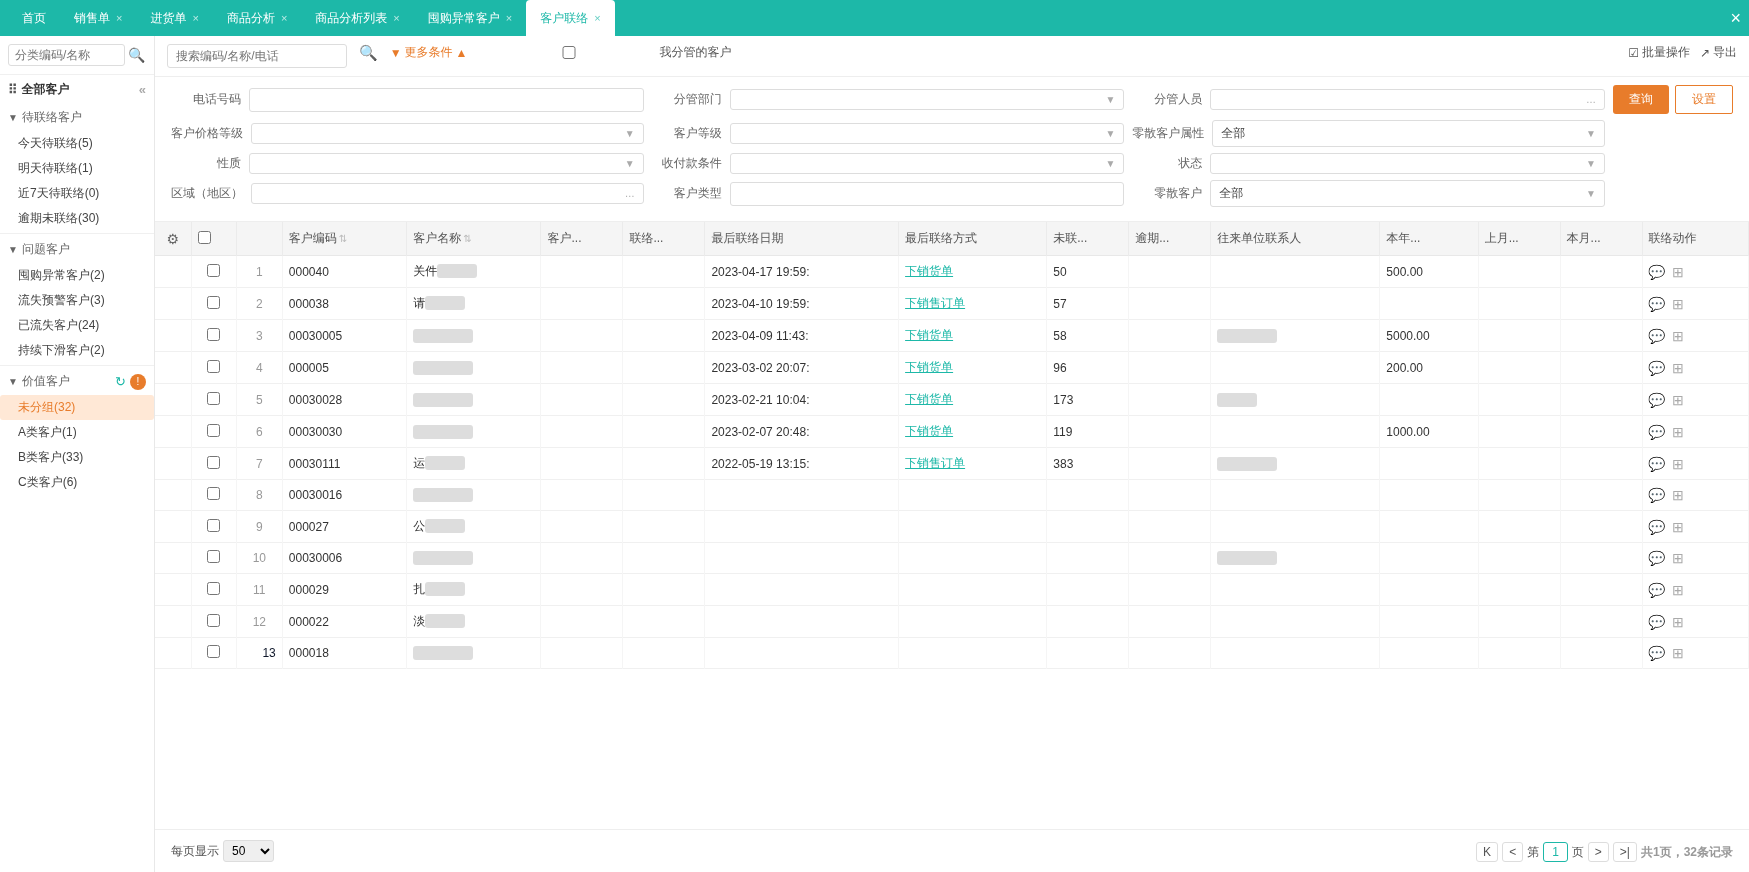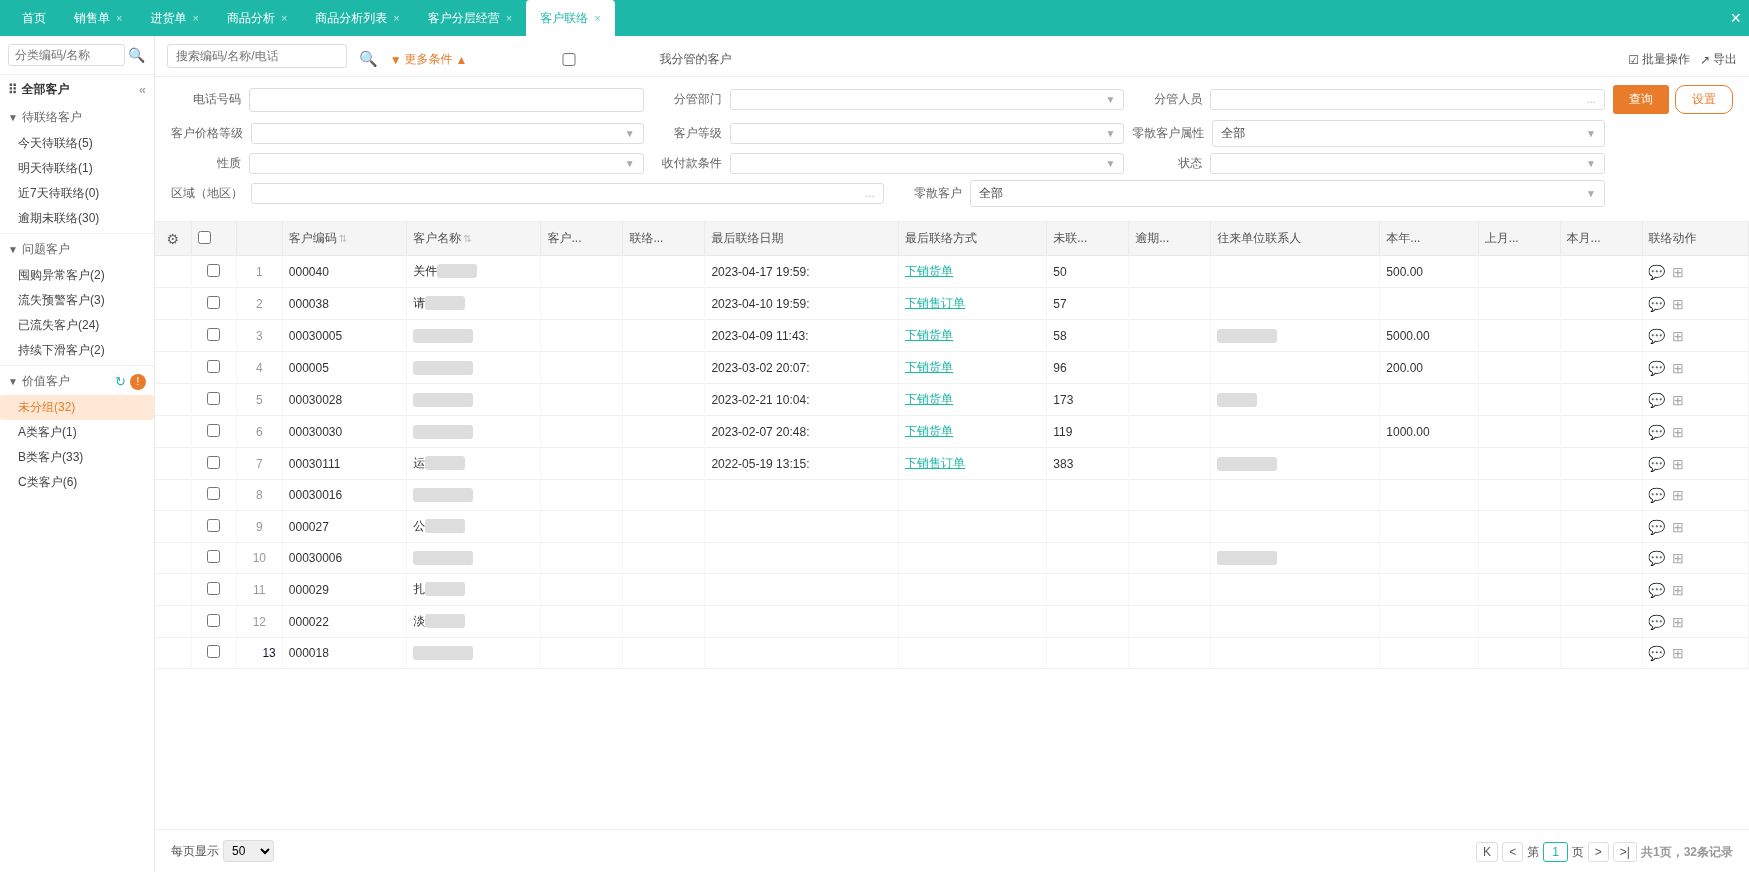--- a/index.html
+++ b/index.html
@@ -133,21 +133,21 @@
       display: flex;
       flex-direction: column;
       overflow: hidden;
     }
 
     
     .filter-bar {
       background: #fff;
       padding: 8px 12px;
       display: flex;
-      align-items: flex-end;
+      align-items: flex-start;
       gap: 12px;
       border-bottom: 1px solid #eee;
     }
     .filter-bar input {
       border: 1px solid #ddd;
       border-radius: 3px;
       padding: 4px 8px;
       font-size: 12px;
       outline: none;
       width: 180px;
@@ -247,21 +247,21 @@
       border: none;
       border-radius: 3px;
       padding: 5px 16px;
       cursor: pointer;
       font-size: 12px;
     }
     .btn-reset {
       background: #fff;
       color: #e87c2b;
       border: 1px solid #e87c2b;
-      border-radius: 10px;
+      border-radius: 2px;
       padding: 5px 16px;
       cursor: pointer;
       font-size: 12px;
     }
 
     
     .table-container {
       flex: 1;
       overflow: auto;
       background: #fff;
@@ -399,21 +399,21 @@
   </div>
   <div class="nav-item">
     <span>商品分析</span>
     <span class="close-btn">×</span>
   </div>
   <div class="nav-item">
     <span>商品分析列表</span>
     <span class="close-btn">×</span>
   </div>
   <div class="nav-item">
-    <span>客户分层经营</span>
+    <span>囤购异常客户</span>
     <span class="close-btn">×</span>
   </div>
   <div class="nav-item active">
     <span>客户联络</span>
     <span class="close-btn">×</span>
   </div>
   <div class="top-nav-right">×</div>
 </div>
 
 <div class="main-layout">
@@ -571,20 +571,24 @@
         <div style="width:120px;"></div>
       </div>
 
       <div class="filter-row">
         <div class="filter-field">
           <span class="filter-label">区域（地区）</span>
           <div class="filter-select">
             <span></span>
             <span class="chevron">…</span>
           </div>
+        </div>
+        <div class="filter-field">
+          <span class="filter-label">客户类型</span>
+          <input class="filter-input" type="text" style="">
         </div>
         <div class="filter-field">
           <span class="filter-label">零散客户</span>
           <div class="filter-select">
             <span>全部</span>
             <span class="chevron">▼</span>
           </div>
         </div>
         <div style="width:120px;"></div>
       </div>

